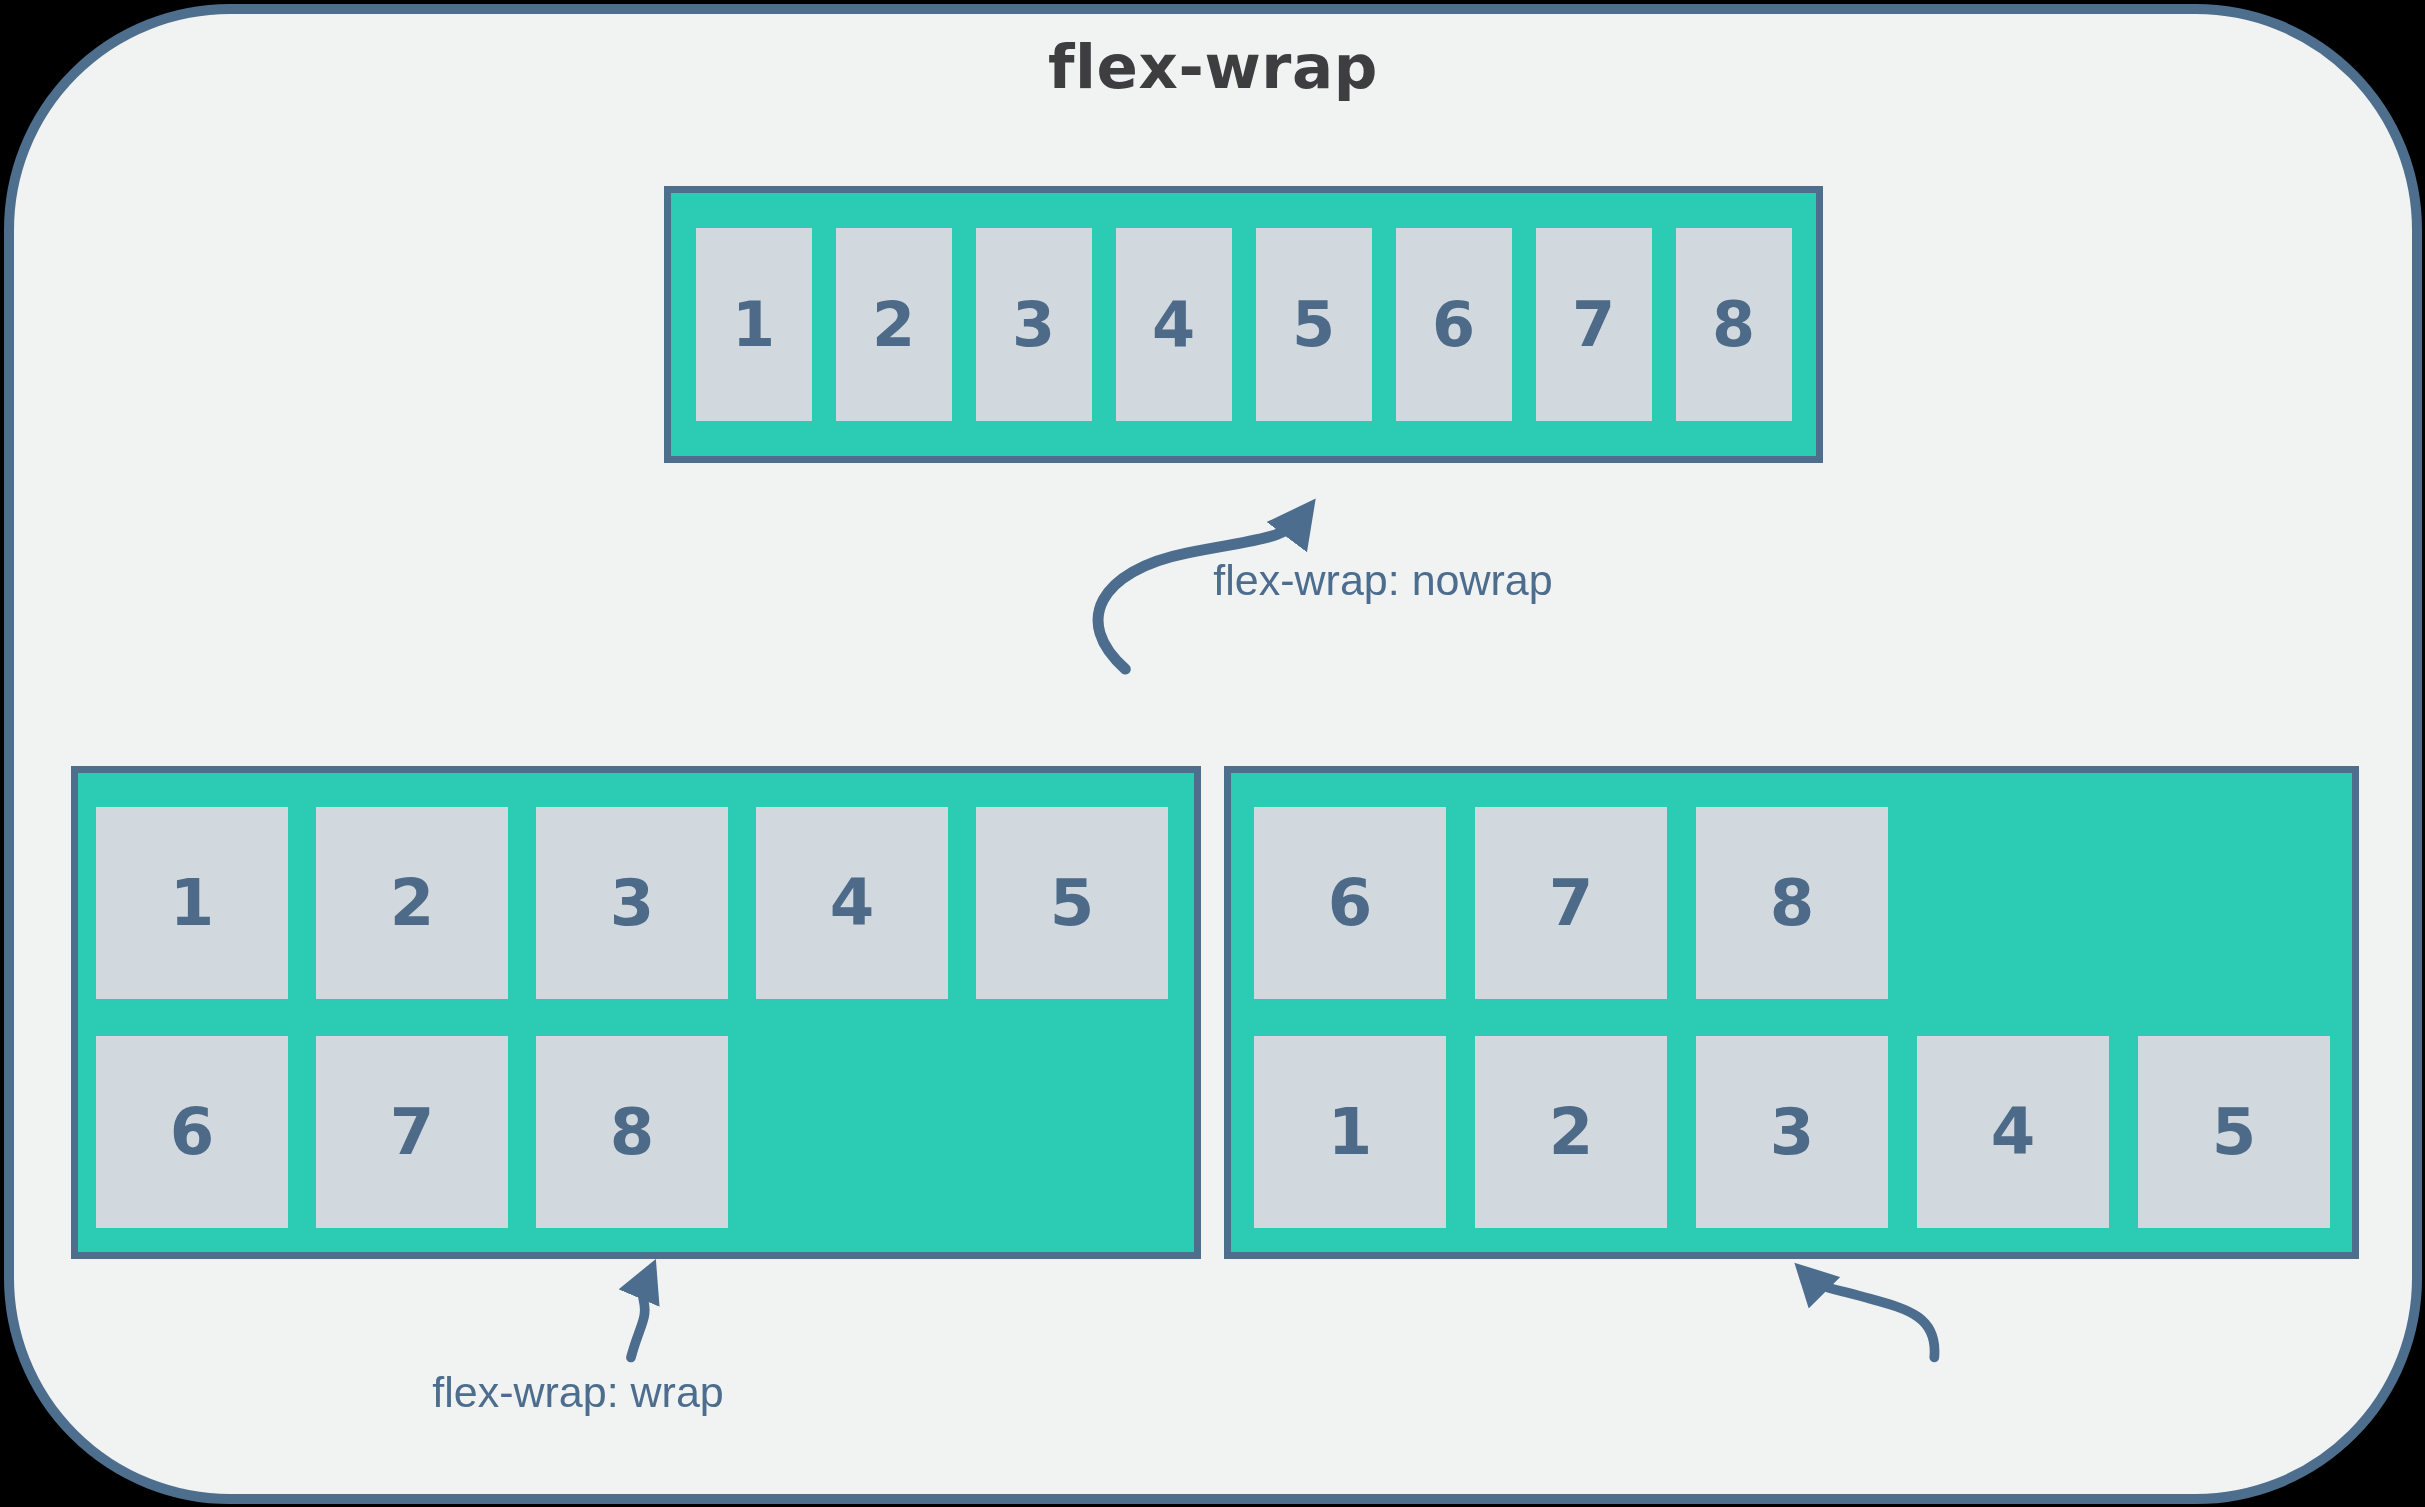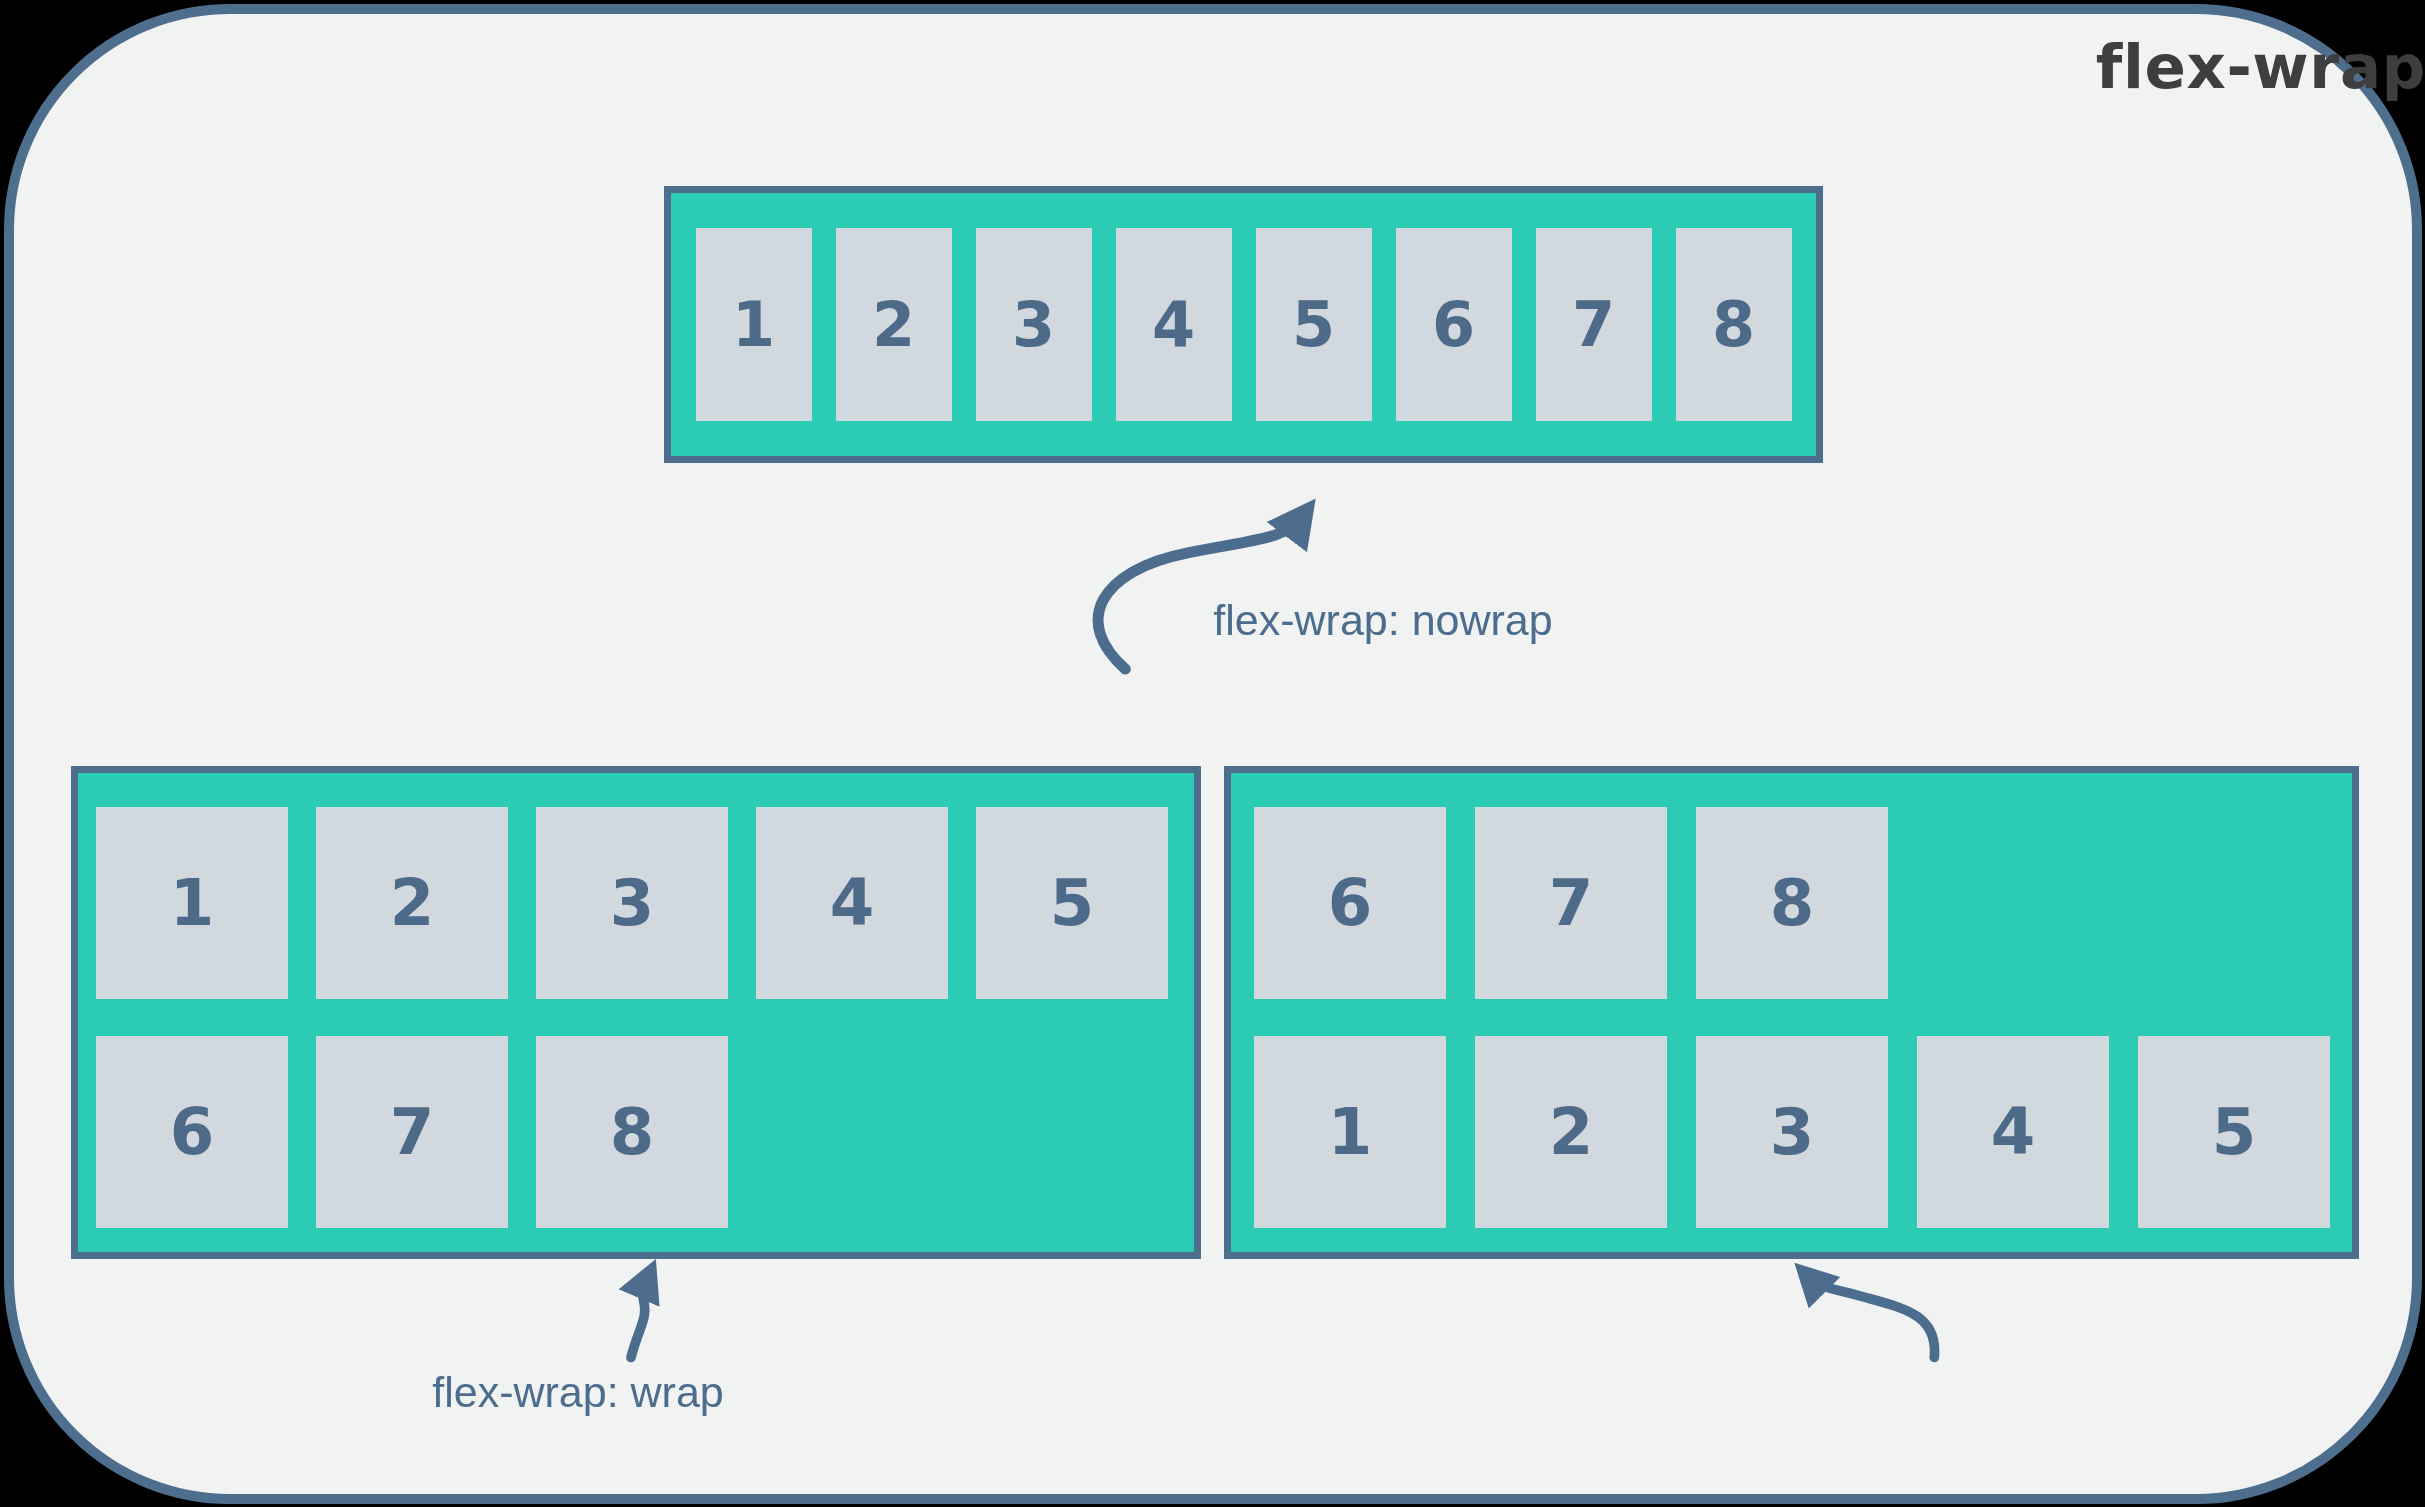--- a/index.html
+++ b/index.html
@@ -10,21 +10,21 @@
     position:relative; width:2426px; height:1507px;
     background:#000; overflow:hidden;
   }
   .card {
     position:absolute; left:3.9px; top:3.9px; width:2418px; height:1500px;
     background:#f1f2f2; border:10.3px solid #4e6e8e; border-radius:226px;
   }
 
   .page-title {
     position:absolute; left:0; right:0; top:31px;
-    text-align:right; font-size:61px; font-weight:bold;
+    text-align:center; font-size:61px; font-weight:bold;
     color:#3e3e40; letter-spacing:0.6px;
   }
 
   .flex-container {
     position:absolute; background:#2bcbb4; border:7.7px solid #4e6e8e;
   }
   #nowrap-container {
     left:664px; top:186px; width:1159px; height:277px;
     display:flex; align-items:center; justify-content:center;
   }
@@ -50,21 +50,21 @@
   }
   #nowrap-container .flex-item { width:116px; height:193px; }
   #wrap-container .flex-item,
   #wrap-reverse-container .flex-item { width:192px; height:192px; font-size:64px; }
 
   .annotation {
     position:absolute; transform:translateX(-50%);
     font-family:"Liberation Sans","DejaVu Sans",sans-serif;
     font-size:43px; color:#4c6d8d; white-space:nowrap;
   }
-  #nowrap-annotation       { left:1383px; top:596px; }
+  #nowrap-annotation       { left:1383px; top:556px; }
   #wrap-annotation         { left:578px;  top:1368px; }
   #wrap-reverse-annotation { left:1938px; top:1367px; }
 
   .arrow-layer {
     position:absolute; left:0; top:0; width:2426px; height:1507px;
     pointer-events:none;
   }
 </style>
 </head>
 <body>

